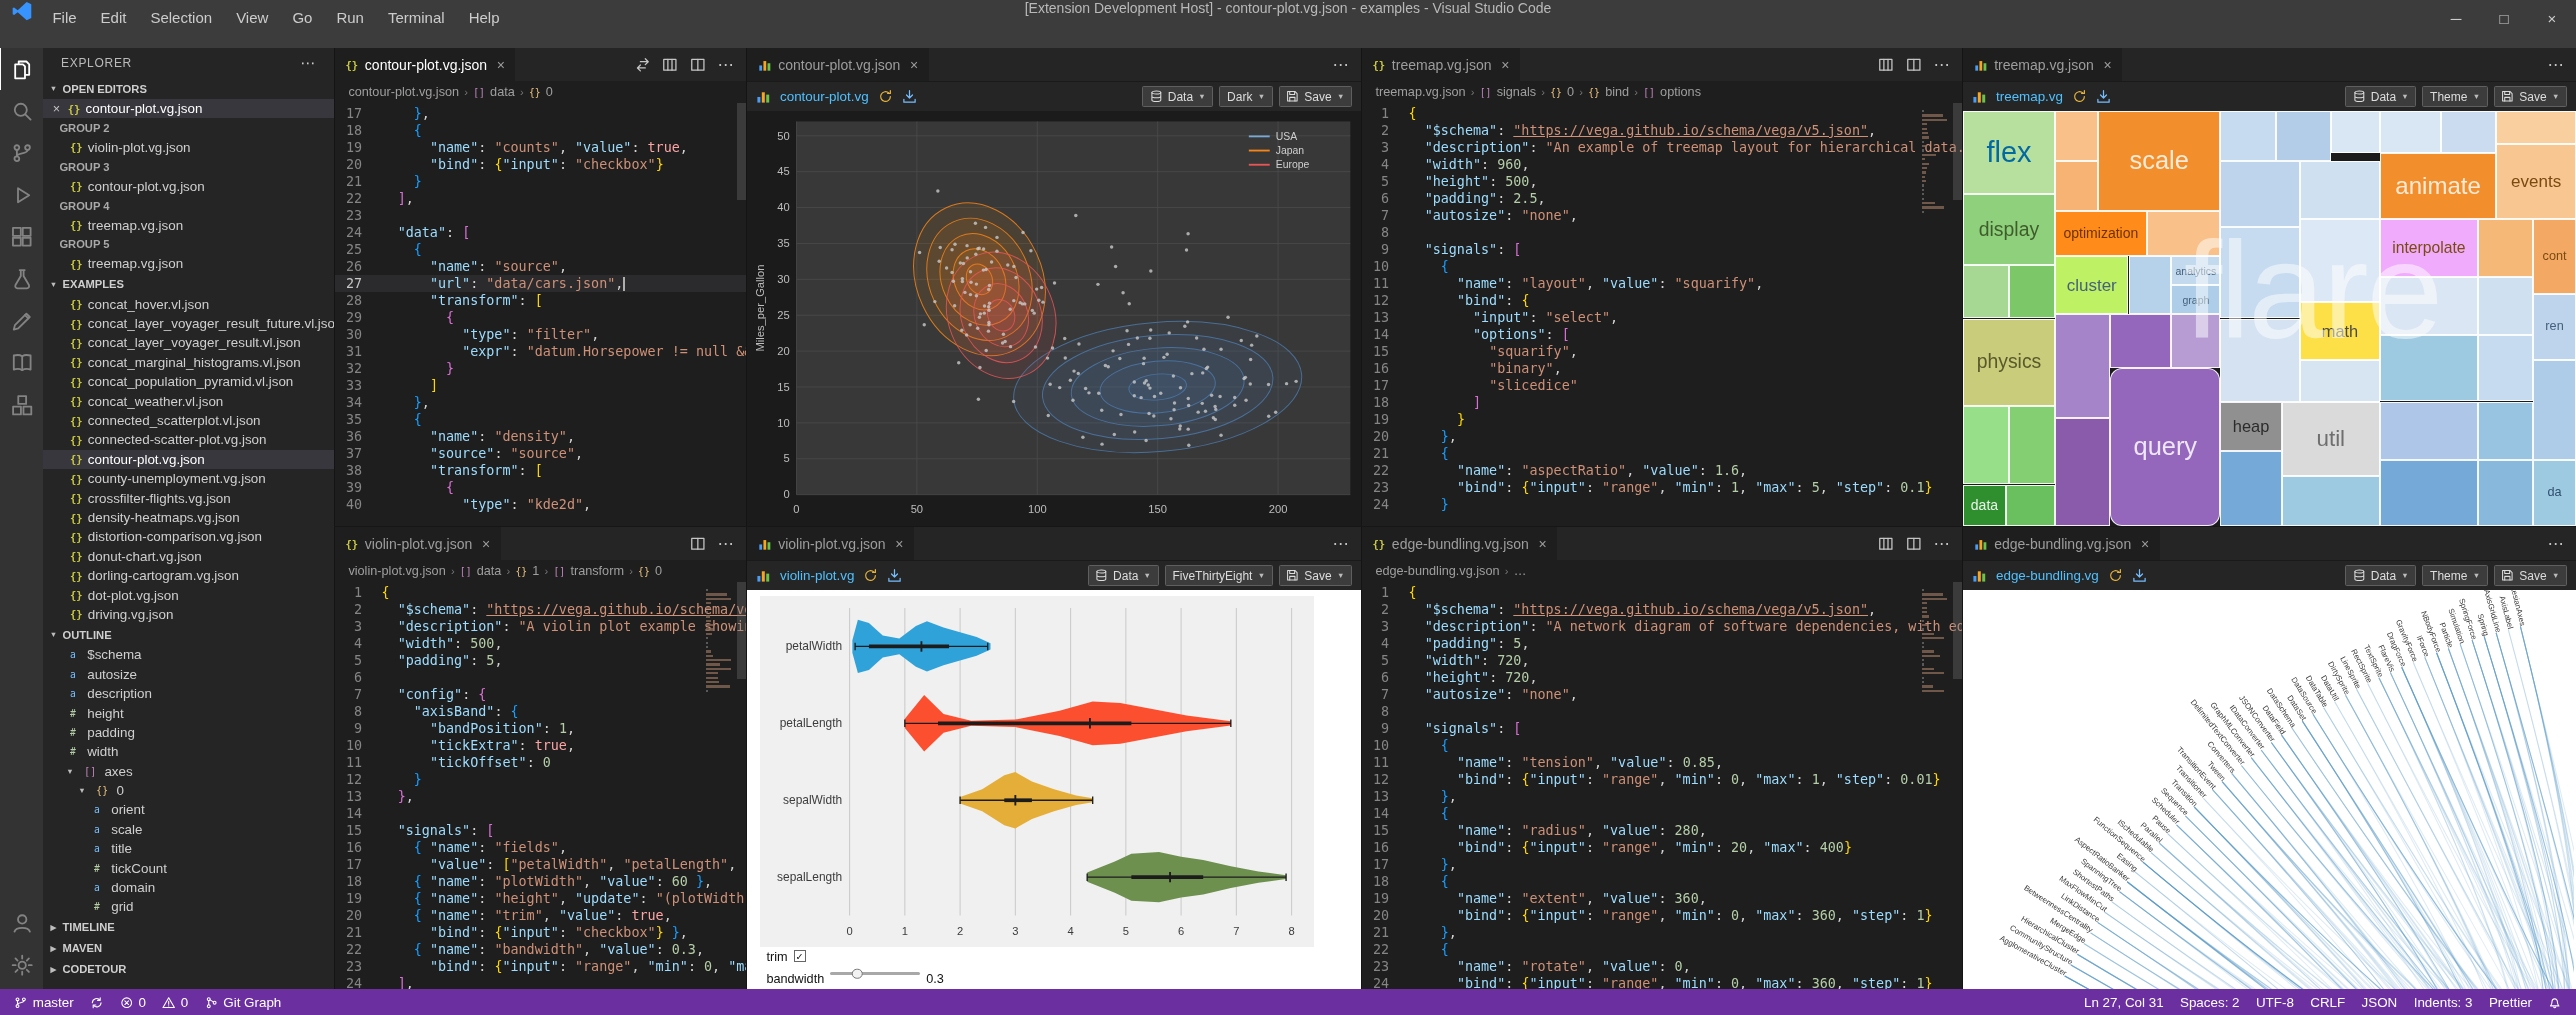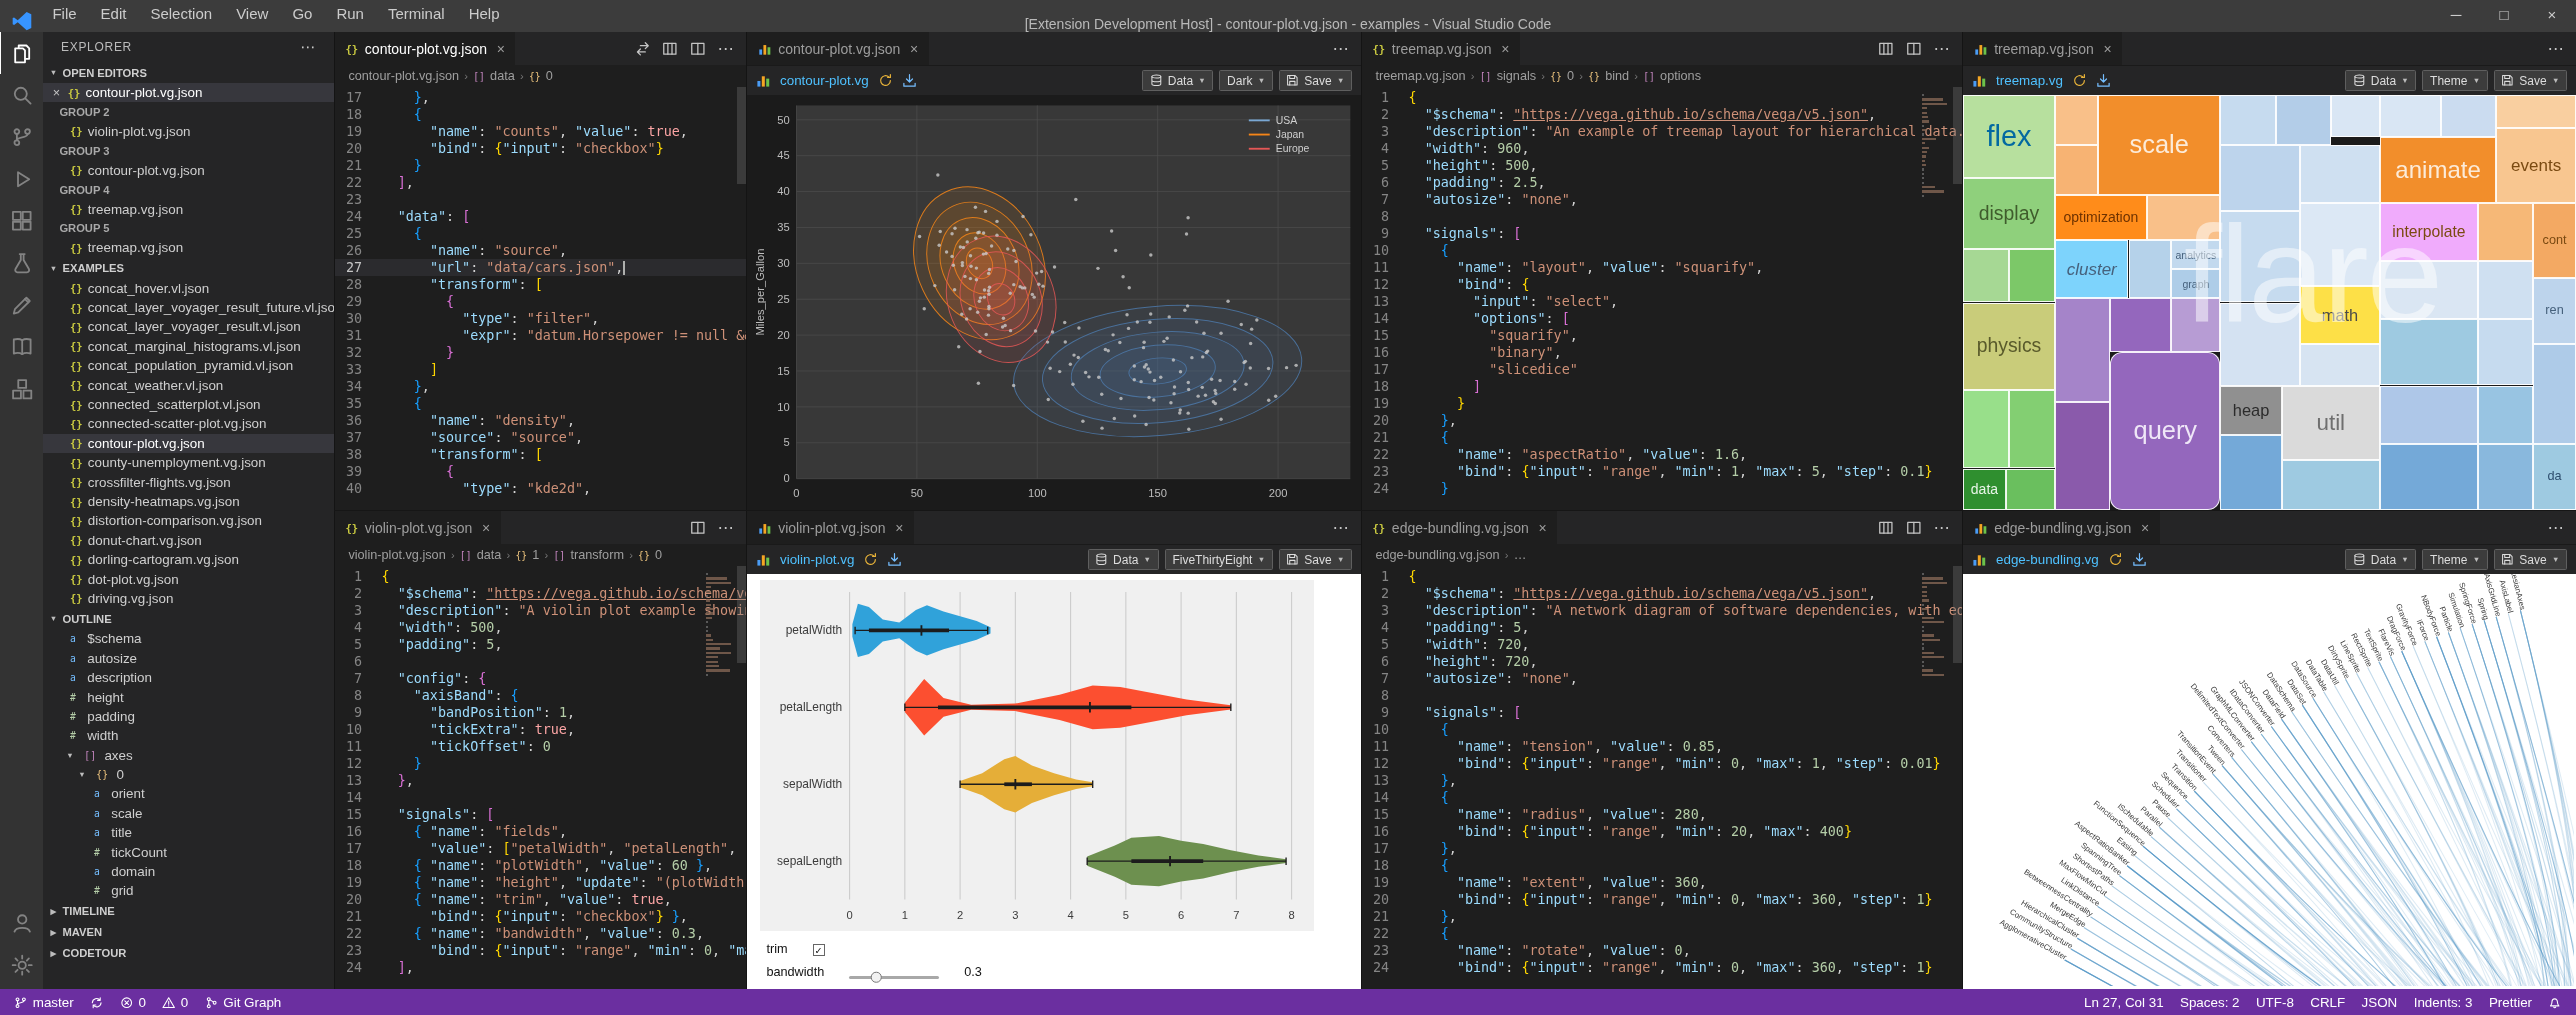--- a/index.html
+++ b/index.html
@@ -1,19 +1,19 @@
 <!DOCTYPE html>
 <html style="font-size:12px"><head>
 <meta charset="utf-8">
 <style>
 *{box-sizing:border-box;margin:0;padding:0}
 html,body{width:2576px;height:1016px;overflow:hidden;background:#1e1e1e;font-family:"Liberation Sans",sans-serif}
 .app{display:flex;flex-direction:column;width:2576px;height:1016px}
 
-.titlebar{height:32px;background:#3c3c3c;display:flex;align-items:flex-end;color:#ccc;font-size:15px;position:relative;flex:none}
+.titlebar{height:48px;background:#3c3c3c;display:flex;align-items:flex-start;color:#ccc;font-size:15px;position:relative;flex:none}
 .vslogo{width:22.4px;height:22.4px;margin:0 7.5px 0 10.5px}
 .menus{display:flex}
 .menu-item{padding:0 12px;height:36px;line-height:36px;cursor:default}
 .title-center{position:absolute;left:50%;transform:translateX(-50%);color:#b9b9b9;font-size:14px;white-space:nowrap}
 .win-controls{margin-left:auto;display:flex}
 .win-btn{width:48px;height:36px;display:flex;align-items:center;justify-content:center;font-size:15px;color:#ccc}
 
 .main{flex:1;display:flex;min-height:0}
 .activitybar{width:43px;background:#333;display:flex;flex-direction:column;align-items:center;flex:none}
 .ab-item{width:43px;height:42px;display:flex;align-items:center;justify-content:center;color:#838383;border-left:1.5px solid transparent}
@@ -78,21 +78,21 @@
 .pv-btn svg{width:12.7px;height:12.7px}
 .dd{font-size:7.5px;color:#bbb}
 .pv-body{flex:1;position:relative;overflow:hidden;background:#1b1b1b}
 .pv-body.light{background:#fff}
 
 .tm-cell{position:absolute;border:0.7px solid rgba(255,255,255,.9);display:flex;align-items:center;justify-content:center;overflow:hidden}
 .tm-label{font-family:"Liberation Sans",sans-serif;line-height:1}
 .tm-watermark{position:absolute;left:36%;top:24%;font-size:138px;font-weight:500;letter-spacing:-2.2px;color:rgba(255,255,255,.5);pointer-events:none;white-space:nowrap}
 
 .vcontrols{position:absolute;left:19.4px;top:360px;color:#111;font-size:12.7px}
-.vrow{display:flex;align-items:flex-end;gap:25px;height:22.4px}
+.vrow{display:flex;align-items:flex-start;gap:6px;height:22.4px}
 .cbx{width:12px;height:12px;border:0.7px solid #666;background:#fff;display:flex;align-items:center;justify-content:center;font-size:9.7px;color:#111}
 .slider{width:90px;height:3px;background:#a8a8a8;border-radius:1.5px;position:relative}
 .thumb{position:absolute;left:30%;top:50%;transform:translate(-50%,-50%);width:10.5px;height:10.5px;border-radius:50%;background:#f2f2f2;border:0.7px solid #777}
 
 .statusbar{height:27px;display:flex;align-items:center;color:#fff;font-size:13.4px;flex:none;padding:0 6px}
 .sb-item{display:flex;align-items:center;gap:5.2px;padding:0 8.2px;height:100%}
 .statusbar svg{width:13.4px;height:13.4px}
 .sb-right{margin-left:auto;display:flex;height:100%}
 </style>
 </head>
@@ -943,21 +943,21 @@
               <div class="tm-cell" style="left: 7%; top: 90%; width: 8%; height: 10%; background: rgb(106, 191, 94);"></div>
               <div class="tm-cell" style="left: 15%; top: 0%; width: 7%; height: 12%; background: rgb(249, 192, 137);"></div>
               <div class="tm-cell" style="left: 22%; top: 0%; width: 20%; height: 24%; background: rgb(242, 142, 43);">
                 <span class="tm-label" style="font-size: 25.4px; color: rgb(252, 235, 217);">scale</span>
               </div>
               <div class="tm-cell" style="left: 15%; top: 12%; width: 7%; height: 12%; background: rgb(247, 179, 115);"></div>
               <div class="tm-cell" style="left: 15%; top: 24%; width: 15%; height: 11%; background: rgb(255, 140, 26);">
                 <span class="tm-label" style="font-size: 14px; color: rgb(110, 50, 0);">optimization</span>
               </div>
               <div class="tm-cell" style="left: 30%; top: 24%; width: 12%; height: 11%; background: rgb(249, 192, 137);"></div>
-              <div class="tm-cell" style="left: 15%; top: 35%; width: 12%; height: 14%; background: #7dd3fc; font-style: italic;">
+              <div class="tm-cell" style="left: 15%; top: 35%; width: 12%; height: 14%; background: #bef264;">
                 <span class="tm-label" style="font-size: 17px; color: rgb(70, 97, 124);">cluster</span>
               </div>
               <div class="tm-cell" style="left: 27%; top: 35%; width: 7%; height: 14%; background: rgb(181, 210, 234);"></div>
               <div class="tm-cell" style="left: 34%; top: 35%; width: 8%; height: 7%; background: rgb(194, 217, 238);">
                 <span class="tm-label" style="font-size: 10.5px; color: rgb(70, 97, 124);">analytics</span>
               </div>
               <div class="tm-cell" style="left: 34%; top: 42%; width: 8%; height: 7%; background: rgb(174, 205, 232);">
                 <span class="tm-label" style="font-size: 10.5px; color: rgb(70, 97, 124);">graph</span>
               </div>
               <div class="tm-cell" style="left: 15%; top: 49%; width: 9%; height: 25%; background: rgb(165, 132, 201);"></div>

